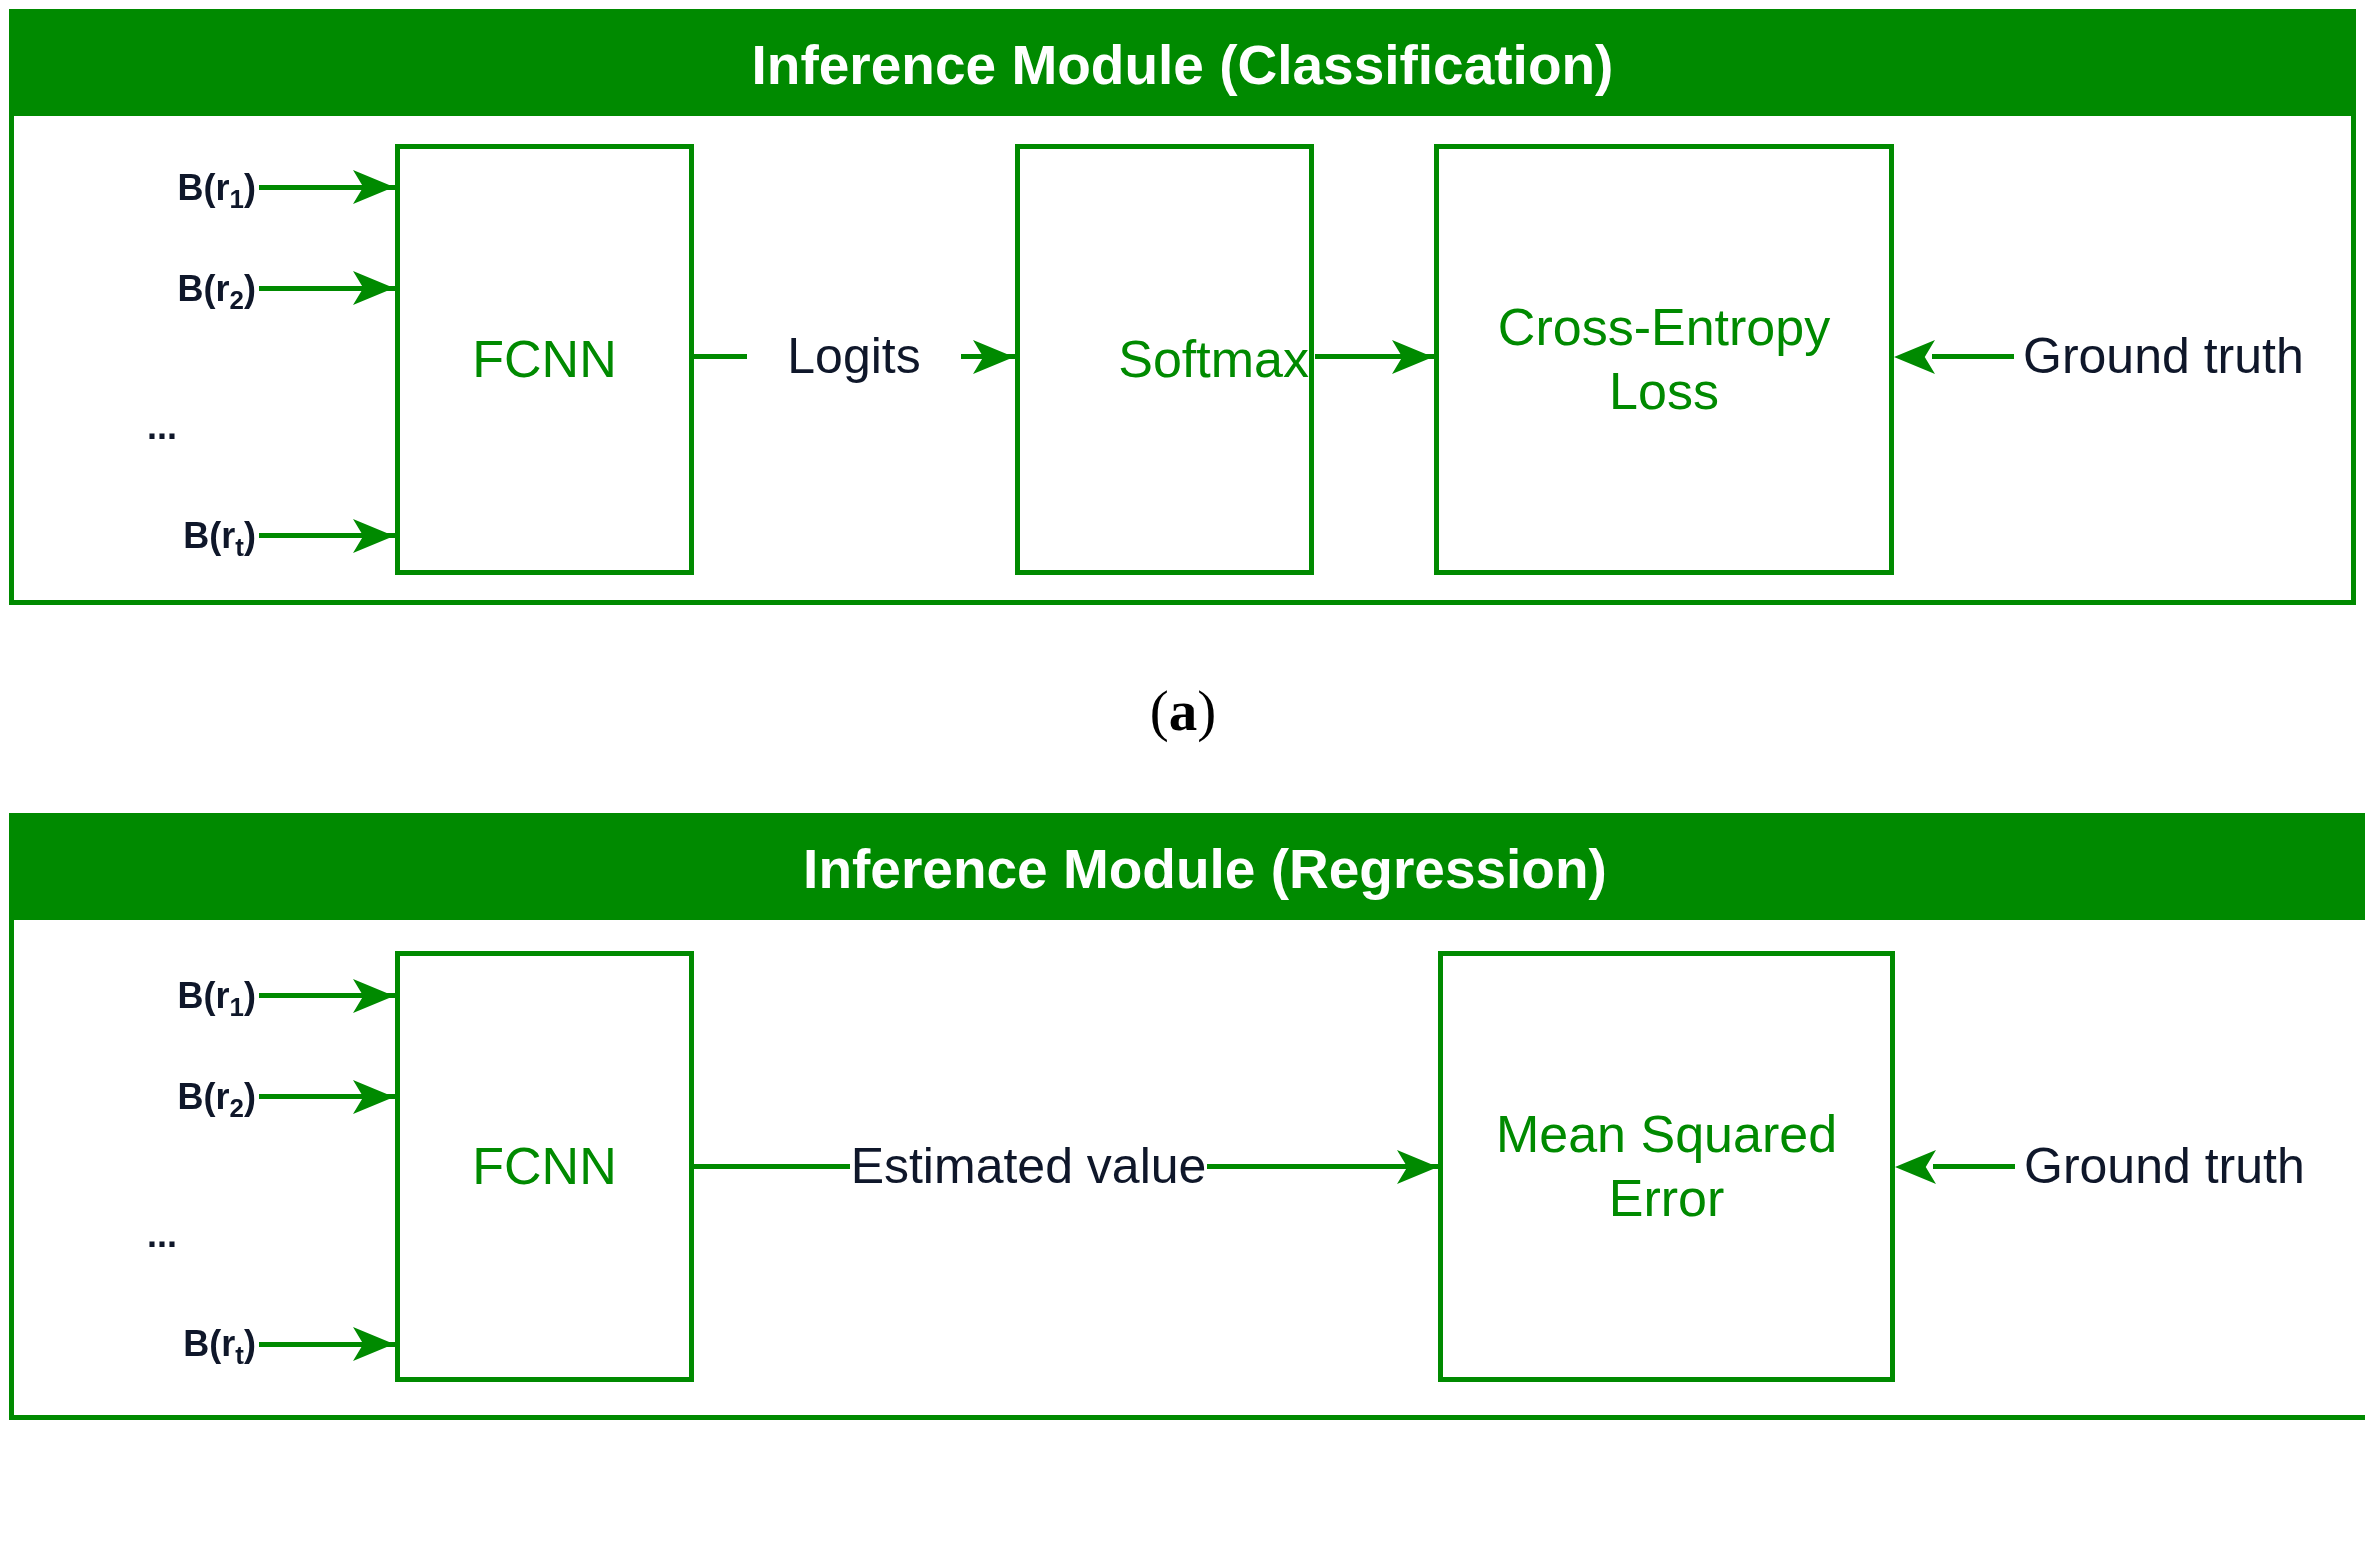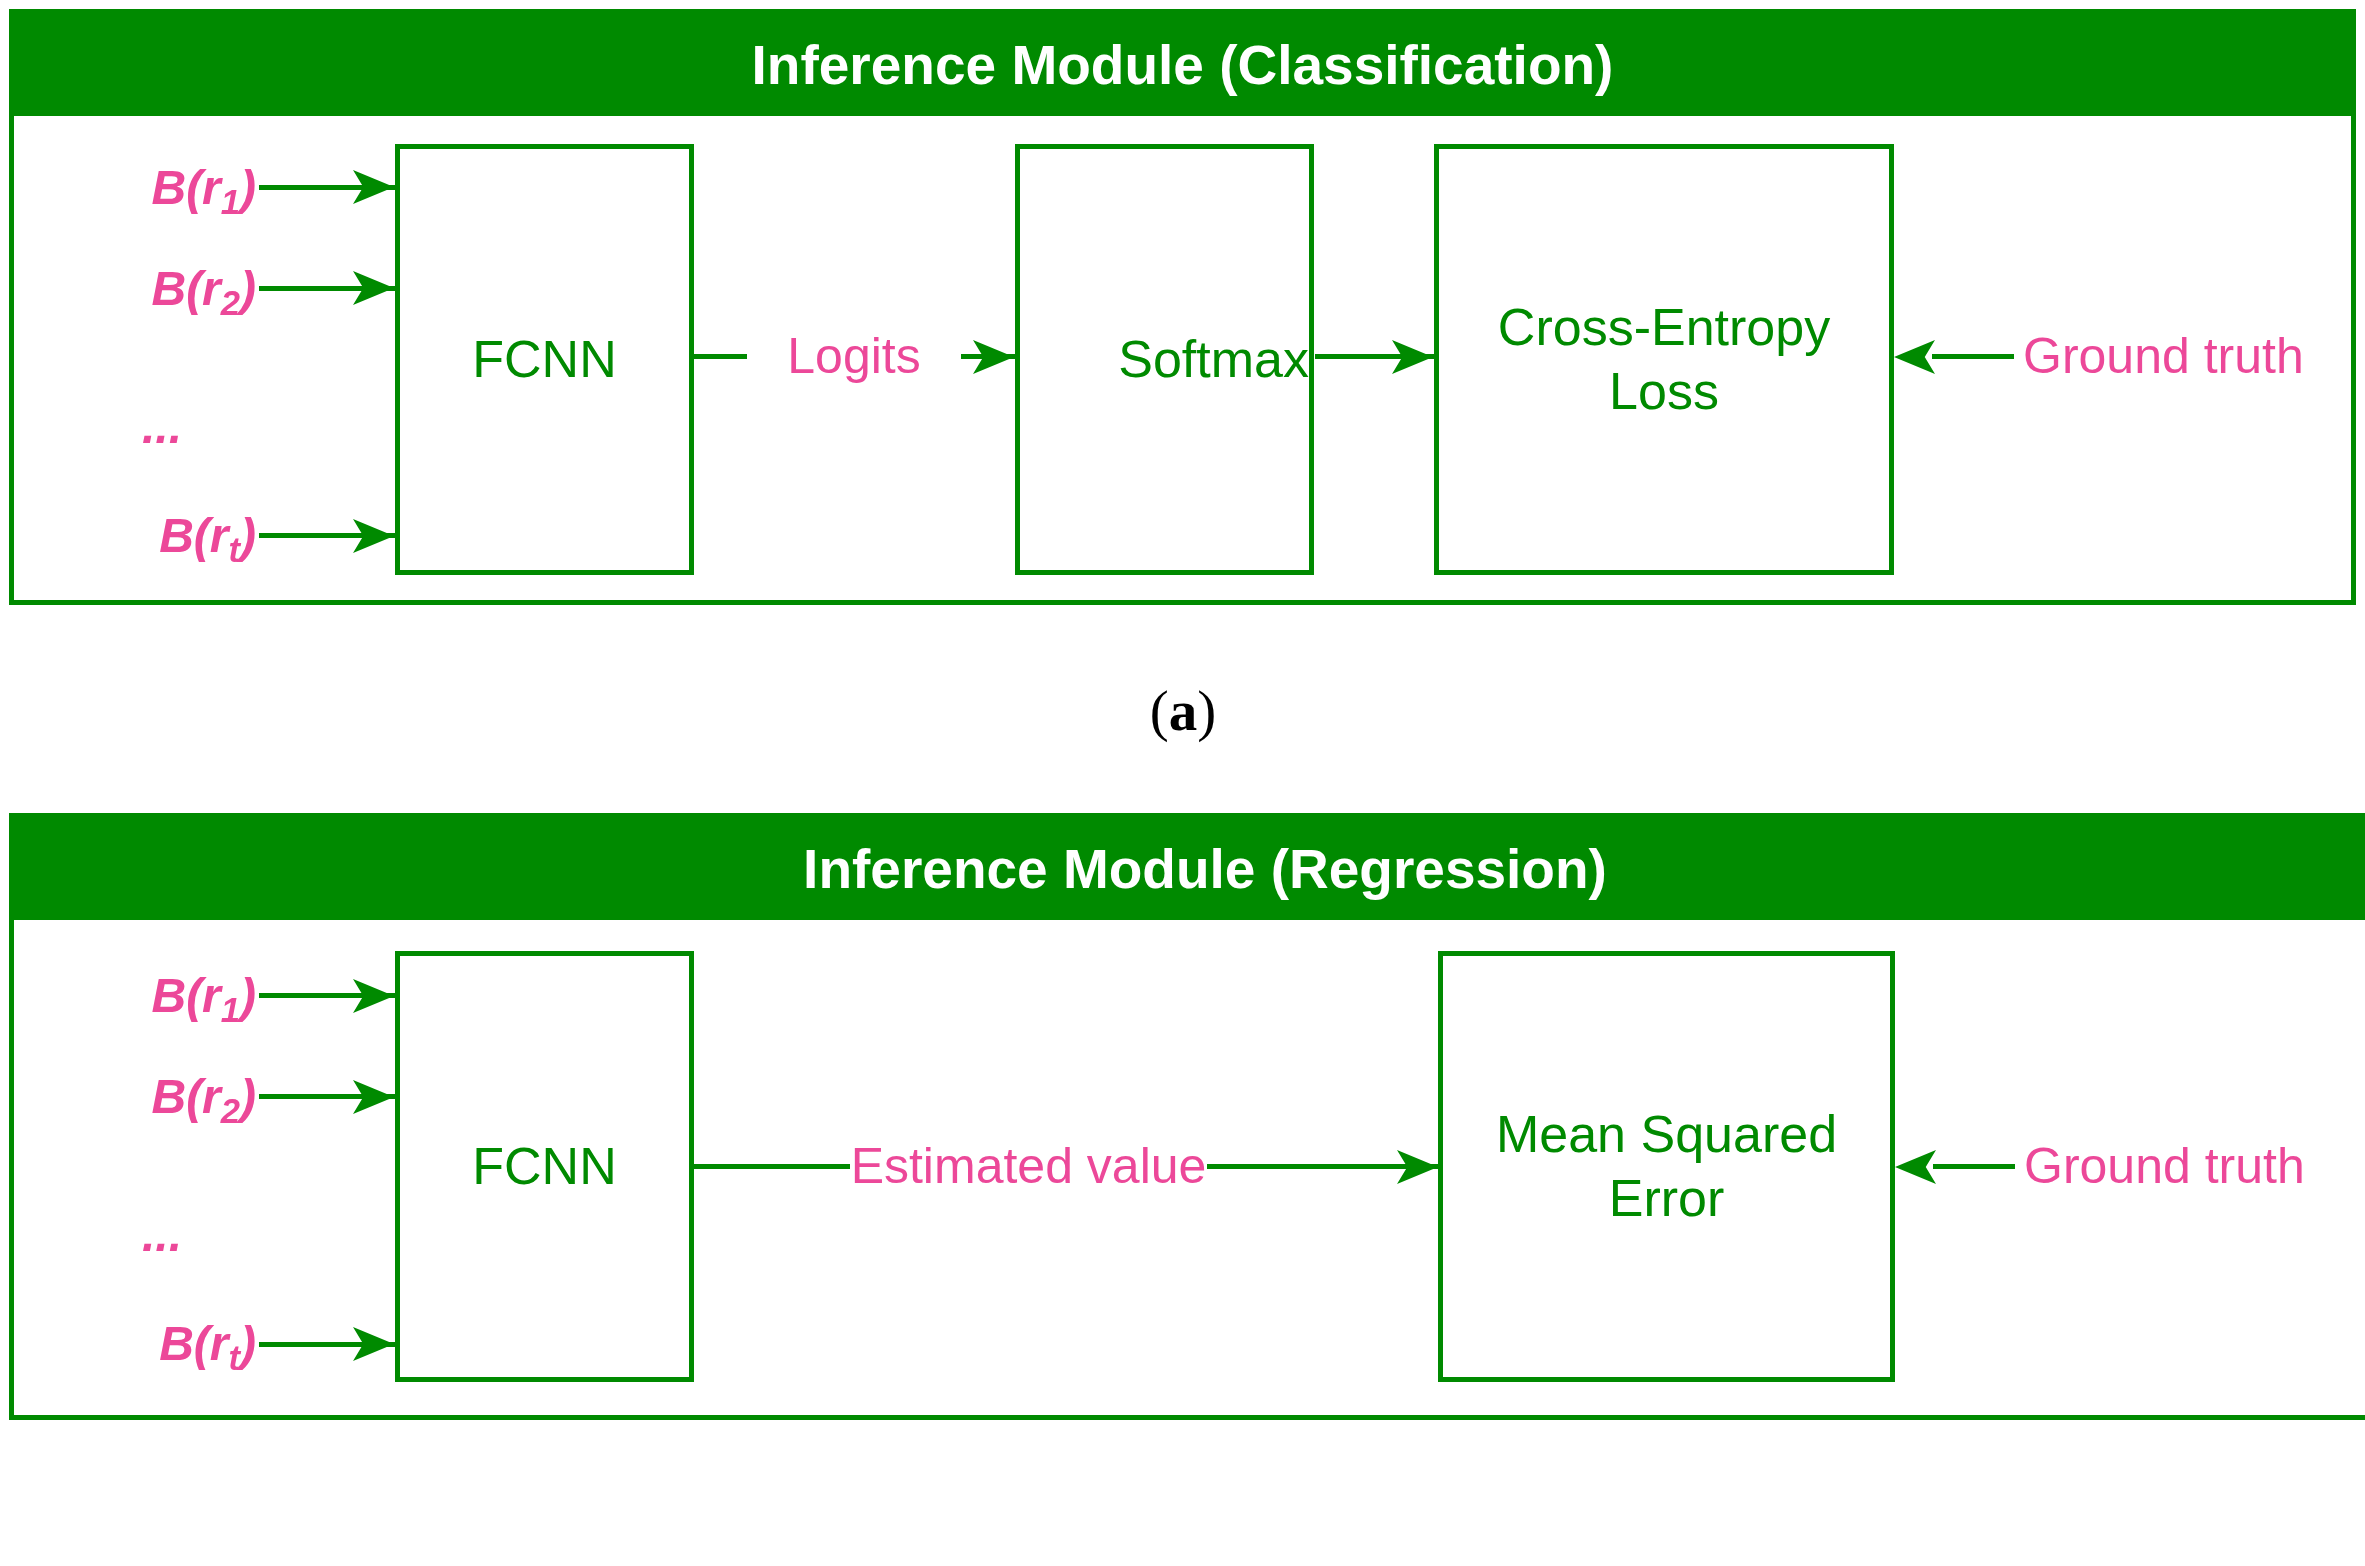--- a/index.html
+++ b/index.html
@@ -14,25 +14,25 @@
   .box{position:absolute;border:5.4px solid #008A00;background:#ffffff;color:#008A00;
        display:flex;align-items:center;justify-content:center;text-align:center;
        font-size:52px;line-height:1.22;}
 
   .hline{position:absolute;height:5.4px;background:#008A00;}
 
   .ah{position:absolute;width:41px;height:36px;}
   .ah svg{display:block;width:100%;height:100%;}
   .ah.left{transform:scaleX(-1);}
 
-  .input-label{position:absolute;color:#ec4899;font-weight:bold;font-style:italic;
-               font-size:48px;height:71px;line-height:71px;white-space:nowrap;}
+  .input-label{position:absolute;color:#0f172a;font-weight:bold;
+               font-size:36px;height:71px;line-height:71px;white-space:nowrap;}
   .input-label sub{font-size:0.72em;vertical-align:-0.30em;line-height:0;}
 
-  .flow-label{position:absolute;color:#ec4899;font-size:50px;height:71px;line-height:71px;white-space:nowrap;}
+  .flow-label{position:absolute;color:#0f172a;font-size:50px;height:71px;line-height:71px;white-space:nowrap;}
   .flow-label.boxed{background:#ffffff;text-align:center;}
 
   .caption{position:absolute;left:0;width:100%;height:89px;line-height:89px;text-align:center;
            color:#000000;font-family:"Liberation Serif",serif;font-size:57px;}
   .caption .cap-letter{font-weight:bold;}
 </style>
 </head>
 <body>
 
 <div class="canvas">

